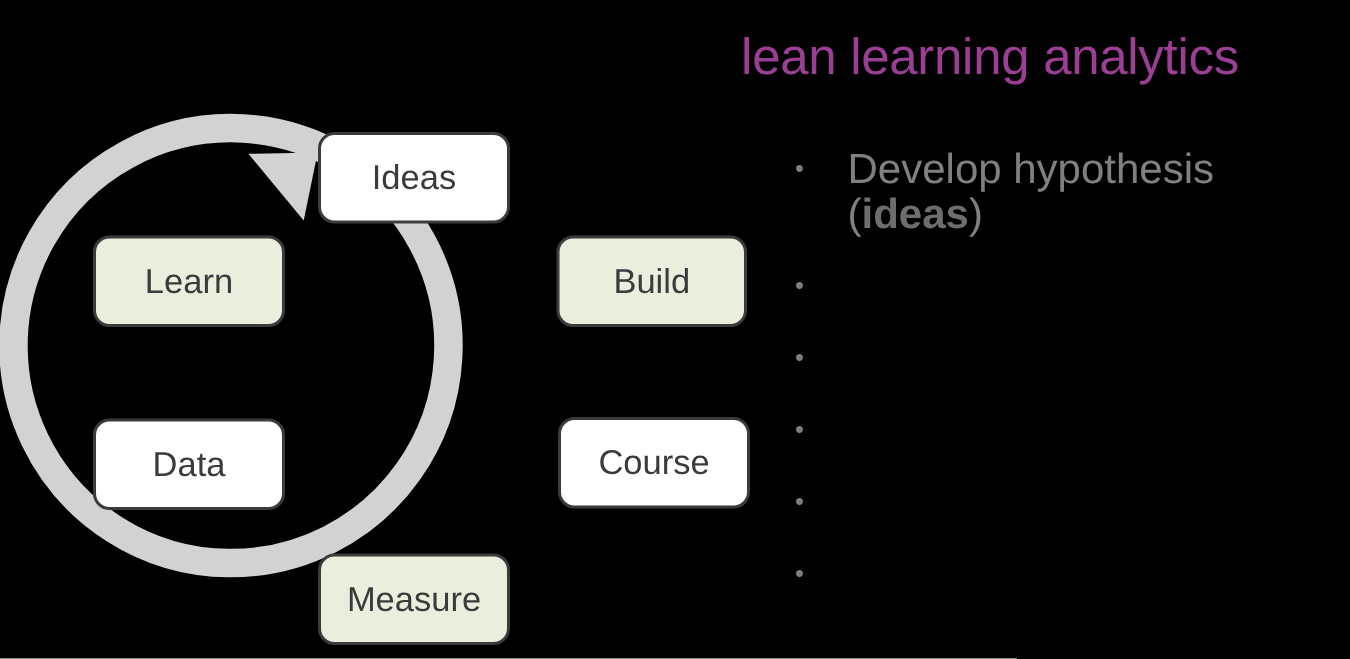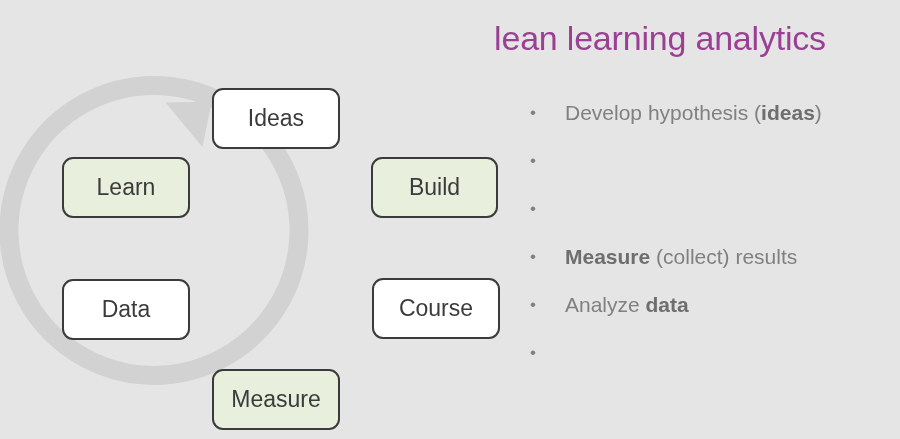--- a/index.html
+++ b/index.html
@@ -7,21 +7,21 @@
     padding: 0;
     background: #ffffff;
   }
   body {
     font-family: "Liberation Sans", sans-serif;
   }
   #slide {
     position: relative;
     width: 900px;
     height: 439px;
-    background: #e5e5e5;
+    background: #000000;
     overflow: hidden;
   }
 
   
   #title {
     position: absolute;
     left: 440px;
     top: 16px;
     width: 440px;
     text-align: center;
@@ -90,21 +90,21 @@
     color: #808080;
     font-size: 17px;
     line-height: 30px;
     text-align: left;
     padding-left: 10px;
     box-sizing: border-box;
   }
   .bullet-text {
     flex: 1 1 auto;
     color: #808080;
-    font-size: 21px;
+    font-size: 28px;
     line-height: 30px;
   }
   .bullet-text b {
     color: #6e6e6e;
     font-weight: bold;
   }
 </style>
 </head>
 <body>
 
@@ -148,24 +148,22 @@
         <span class="bullet-text"><span>Develop hypothesis (</span><b>ideas</b><span>)</span></span>
       </div>
       <div class="bullet-row">
         <span class="bullet-dot">•</span>
       </div>
       <div class="bullet-row">
         <span class="bullet-dot">•</span>
       </div>
       <div class="bullet-row">
         <span class="bullet-dot">•</span>
-        <span class="bullet-text"><b>Measure</b><span> (collect) results</span></span>
       </div>
       <div class="bullet-row">
         <span class="bullet-dot">•</span>
-        <span class="bullet-text"><span>Analyze </span><b>data</b></span>
       </div>
       <div class="bullet-row">
         <span class="bullet-dot">•</span>
       </div>
     </div>
 
 </div>
 
 </body></html>

